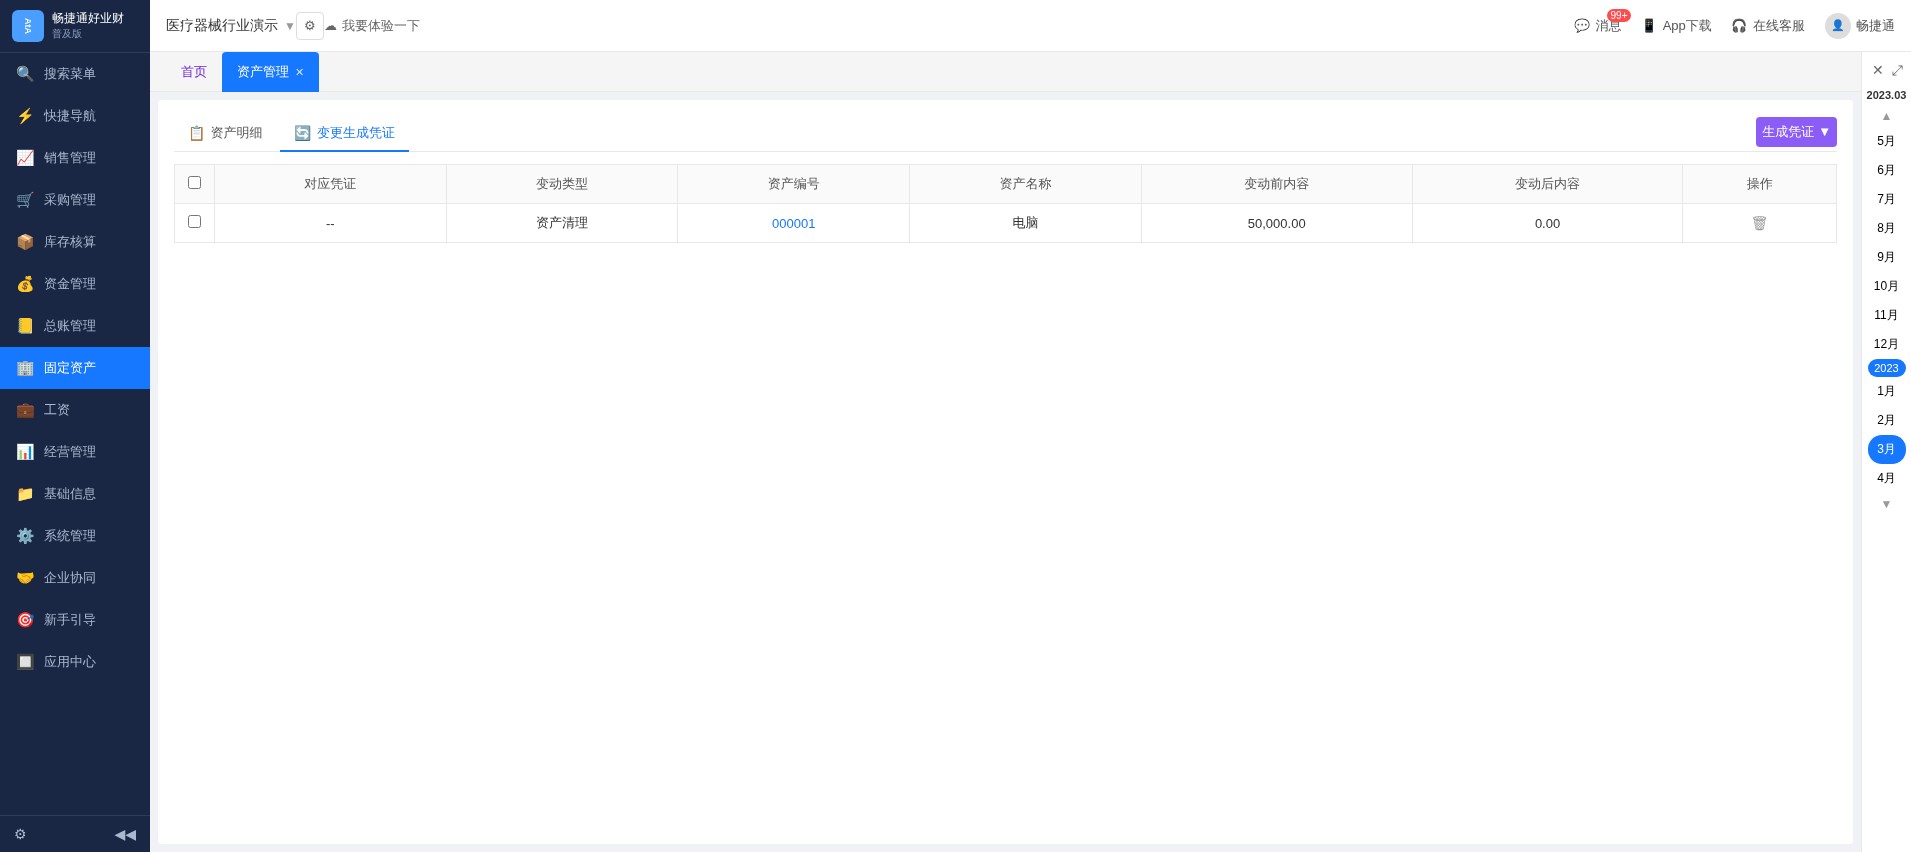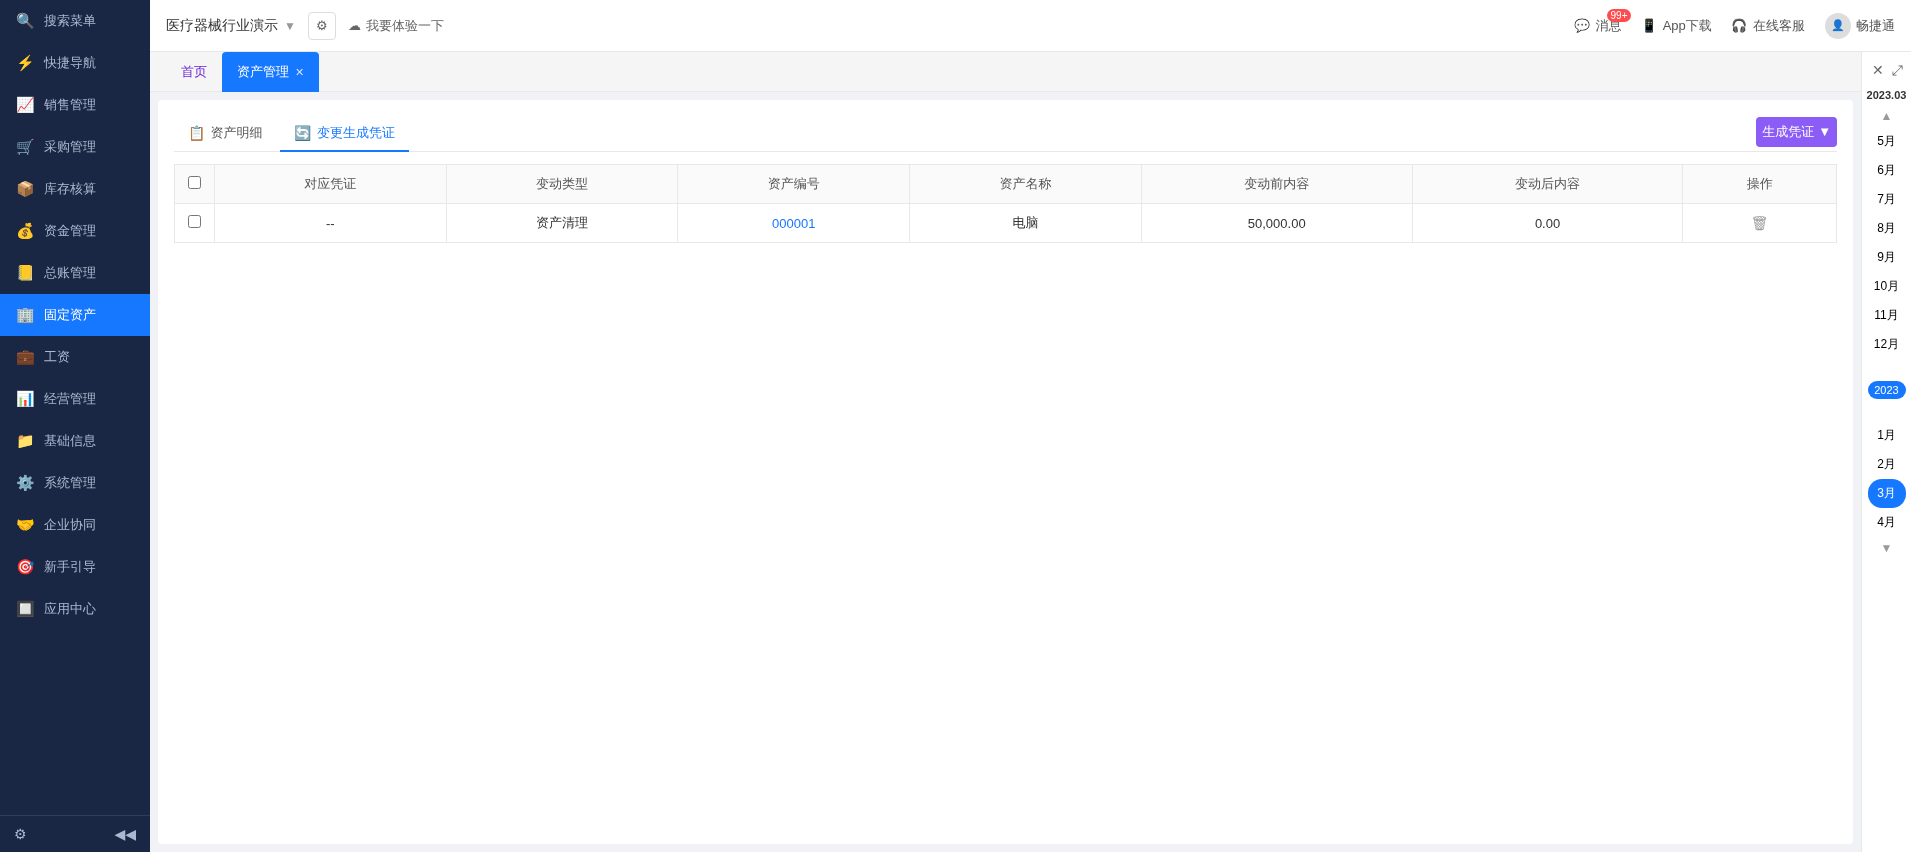--- a/index.html
+++ b/index.html
@@ -60,21 +60,20 @@
     }
 
     
     .topbar {
       background: #fff;
       height: 52px;
       display: flex;
       align-items: center;
       padding: 0 16px;
       border-bottom: 1px solid #e8e8e8;
-      gap: 12px;
       flex-shrink: 0;
       justify-content: center;
     }
     .topbar-title {
       font-size: 14px;
       color: #333;
       display: flex; align-items: center; gap: 6px;
     }
     .topbar-title .chevron { color: #999; font-size: 12px; }
     .topbar-gear {
@@ -281,21 +280,21 @@
     .month-item.active {
       background: #1677ff;
       color: #fff;
     }
     .year-badge {
       background: #1677ff;
       color: #fff;
       font-size: 11px;
       padding: 3px 6px;
       border-radius: 10px;
-      margin: 22px auto;
+      margin: 0 auto;
       display: block;
       text-align: center;
       width: 38px;
     }
     .panel-nav-arrow {
       text-align: center;
       padding: 4px;
       color: #999;
       cursor: pointer;
       font-size: 12px;
@@ -307,20 +306,29 @@
       cursor: pointer;
       font-size: 14px;
     }
 
     input[type="checkbox"] { cursor: pointer; }
   </style>
 </head>
 <body>
 
 <div class="sidebar">
+  <div class="sidebar-logo">
+    <div class="logo-icon">
+      <span style="font-size:9px; writing-mode:vertical-rl; letter-spacing:0px;">AtA</span>
+    </div>
+    <div>
+      <div class="logo-text">畅捷通好业财</div>
+      <div class="logo-sub">普及版</div>
+    </div>
+  </div>
   <div class="sidebar-scroll">
     <div class="sidebar-item">
       <span class="item-icon">🔍</span>
       <span>搜索菜单</span>
     </div>
     <div class="sidebar-item">
       <span class="item-icon">⚡</span>
       <span>快捷导航</span>
     </div>
     <div class="sidebar-item">

